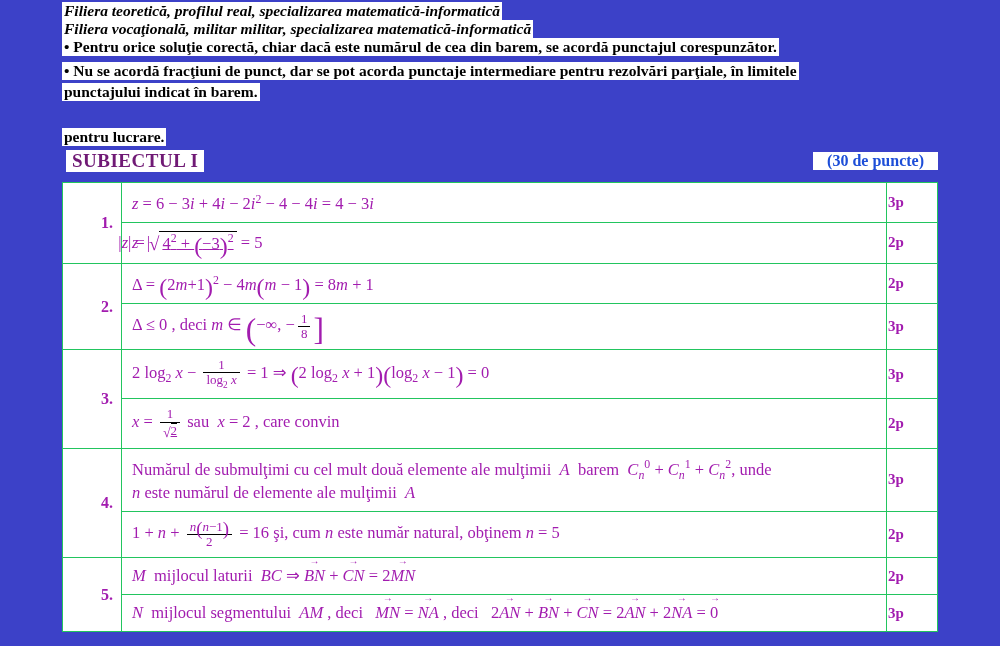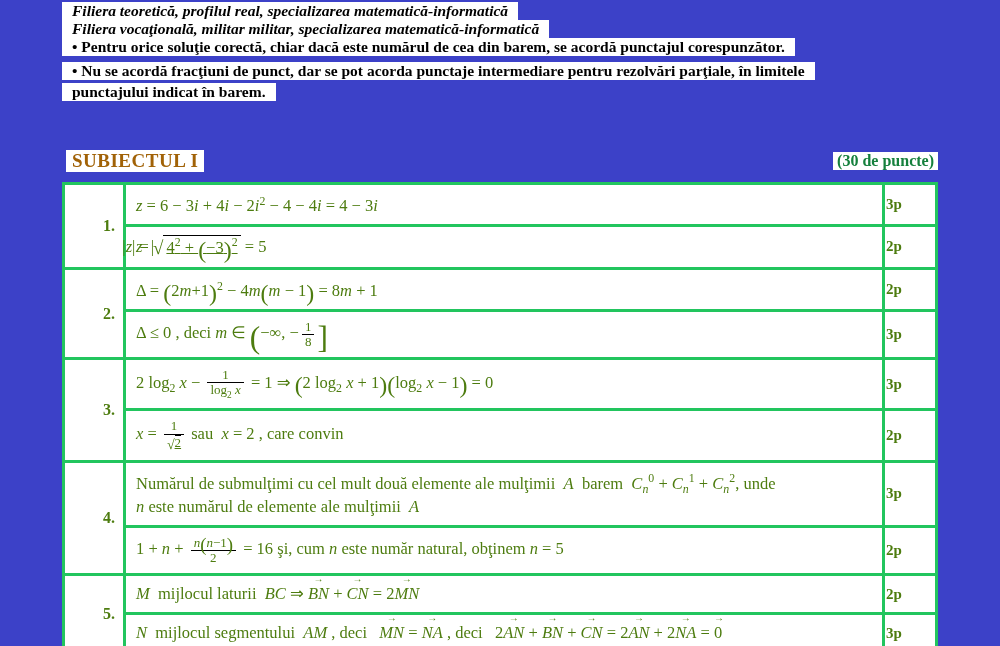--- a/index.html
+++ b/index.html
@@ -16,58 +16,58 @@
   }
   .hdr{
     position:absolute;left:62px;right:20px;
     color:#000;
     font-size:15.5px;
     line-height:1.18;
   }
   .hdr-line{
     display:inline-block;
     background:#fff;
-    padding:0 10px;
+    padding:0 2px;
     white-space:nowrap;
   }
   .italic-bold{font-style:italic;font-weight:bold;}
   .bullet{font-weight:bold;}
   .hdr1{top:2px;}
   .hdr2{top:20px;}
   .hdr3{top:38px;}
   .hdr4{top:62px;}
   .hdr5{top:83px;}
   .hdr6{top:108px;}
   .hdr7{top:128px;}
 
   .subject-row{
     position:absolute;left:62px;top:150px;width:876px;height:26px;
   }
   .subject-title{
     position:absolute;left:4px;top:0;
     background:#fff;padding:0 6px;
-    font-size:19px;font-weight:bold;color:#a16207;
+    font-size:19px;font-weight:bold;color:#701a75;
     letter-spacing:.5px;
   }
   .subject-points{
     position:absolute;right:0;top:2px;
-    background:#fff;padding:0 4px;
-    font-size:16px;font-weight:bold;color:#15803d;
+    background:#fff;padding:0 14px;
+    font-size:16px;font-weight:bold;color:#1d4ed8;
   }
 
   table.barem{
     position:absolute;left:62px;top:182px;
     width:876px;
     border-collapse:collapse;
     background:#fff;
     table-layout:fixed;
   }
   table.barem td{
-    border:3px solid #22c55e;
-    color:#4d7c0f;
+    border:1px solid #22c55e;
+    color:#a21caf;
     vertical-align:middle;
     background:#fff;
   }
   td.numcol{
     width:46px;
     text-align:right;
     padding:4px 8px 4px 4px;
     font-size:16px;
     font-weight:bold;
     vertical-align:top;
@@ -125,20 +125,23 @@
     <span class="hdr-line italic-bold">Filiera vocaţională, militar militar, specializarea matematică-informatică</span>
   </div>
   <div class="hdr hdr3">
     <span class="hdr-line bullet">• Pentru orice soluţie corectă, chiar dacă este numărul de cea din barem, se acordă punctajul corespunzător.</span>
   </div>
   <div class="hdr hdr4">
     <span class="hdr-line bullet">• Nu se acordă fracţiuni de punct, dar se pot acorda punctaje intermediare pentru rezolvări parţiale, în limitele</span>
   </div>
   <div class="hdr hdr5">
     <span class="hdr-line bullet">punctajului indicat în barem.</span>
+  </div>
+  <div class="hdr hdr7">
+    <span class="hdr-line bullet">pentru lucrare.</span>
   </div>
 
   <div class="subject-row">
     <span class="subject-title">SUBIECTUL I</span>
     <span class="subject-points">(30 de puncte)</span>
   </div>
 
   <table class="barem">
     <tbody>
 

